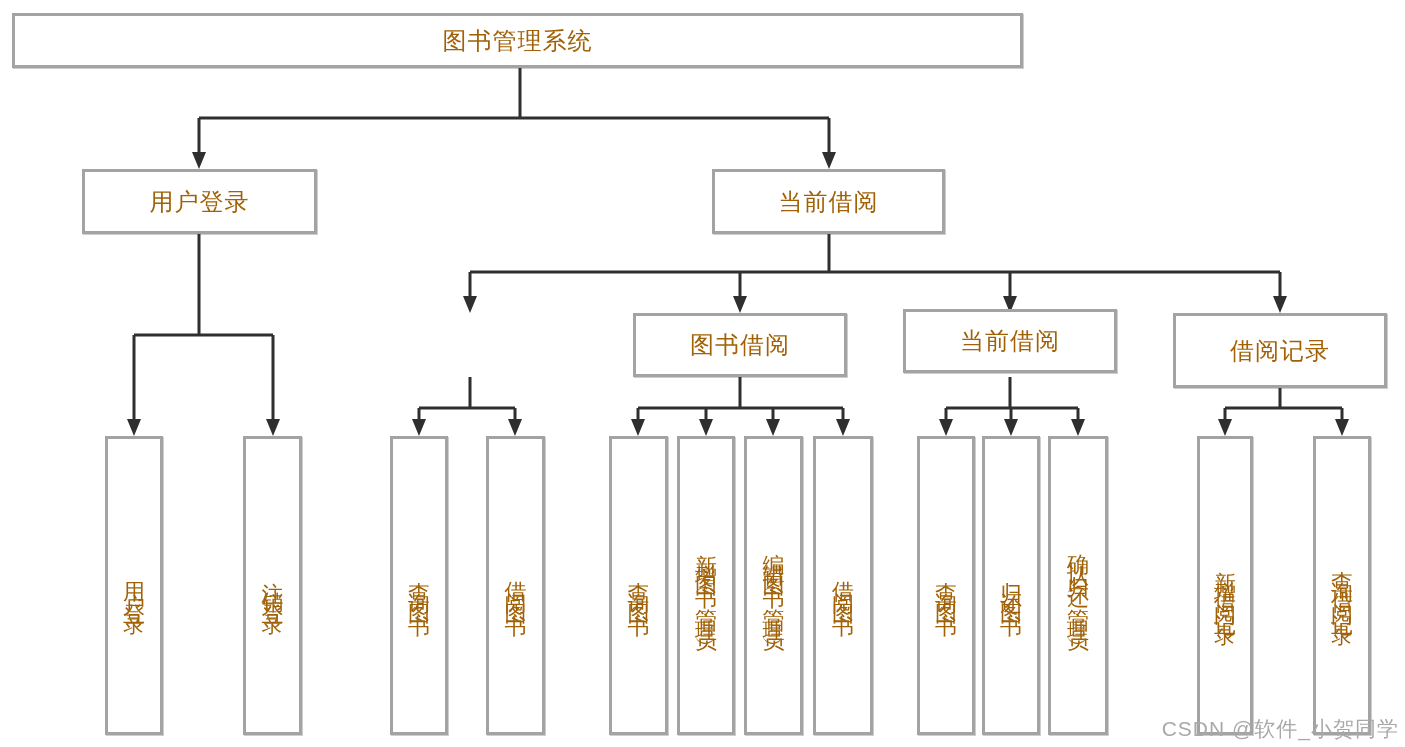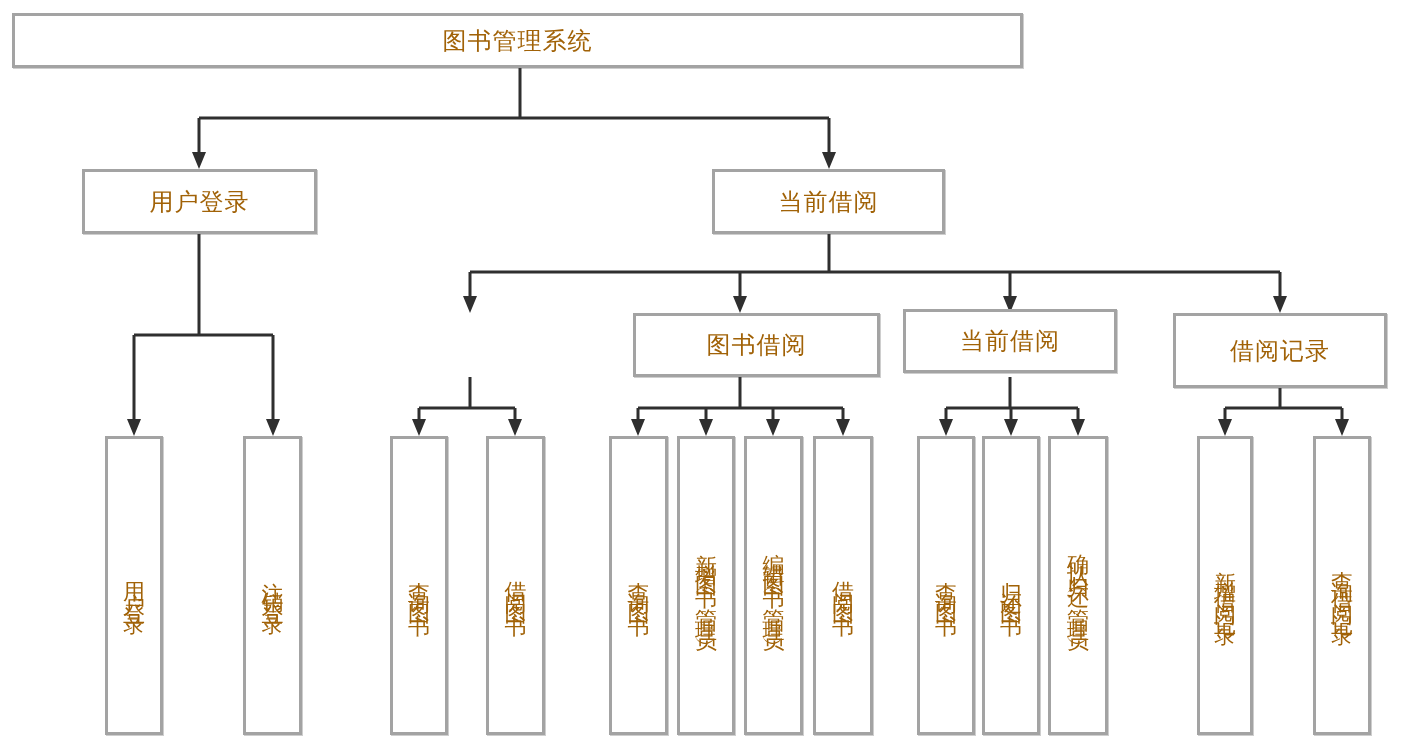--- a/index.html
+++ b/index.html
@@ -87,21 +87,21 @@
     <span>图书管理系统</span>
   </div>
 
   <div class="box" style="left:82px; top:169px; width:235px; height:65px;">
     <span>用户登录</span>
   </div>
   <div class="box" style="left:712px; top:169px; width:233px; height:65px;">
     <span>当前借阅</span>
   </div>
 
-  <div class="box" style="left:633px; top:313px; width:247px; height:64px;">
+  <div class="box" style="left:633px; top:313px; width:214px; height:64px;">
     <span>图书借阅</span>
   </div>
   <div class="box" style="left:903px; top:309px; width:214px; height:64px;">
     <span>当前借阅</span>
   </div>
   <div class="box" style="left:1173px; top:313px; width:214px; height:75px;">
     <span>借阅记录</span>
   </div>
 
   <div class="box v" style="left:105px; top:436px; width:58px; height:299px;">
@@ -141,14 +141,15 @@
     <span>确认归还（管理员）</span>
   </div>
 
   <div class="box v" style="left:1197px; top:436px; width:56px; height:299px;">
     <span>新增借阅记录</span>
   </div>
   <div class="box v" style="left:1313px; top:436px; width:58px; height:299px;">
     <span>查询借阅记录</span>
   </div>
 
+  <div class="watermark">CSDN @软件_小贺同学</div>
 
 </div>
 
 </body></html>

